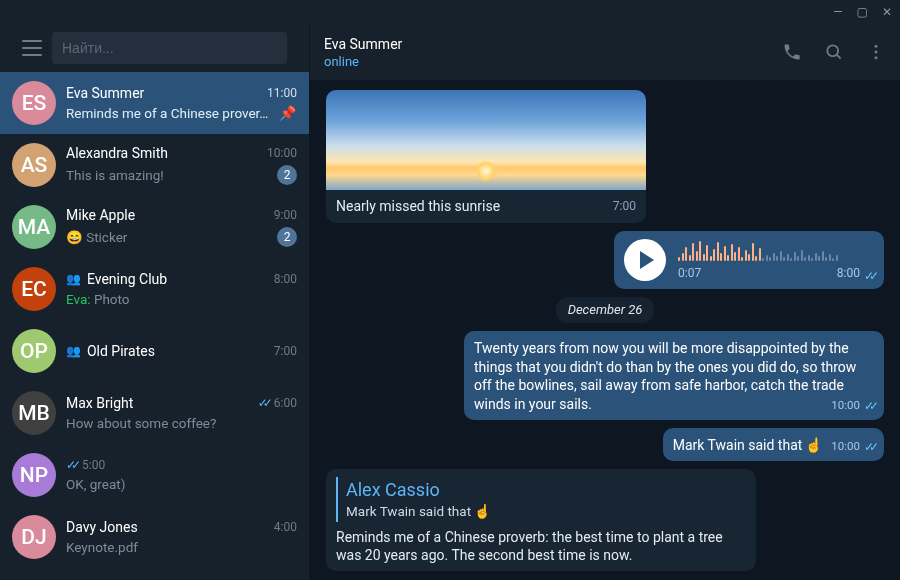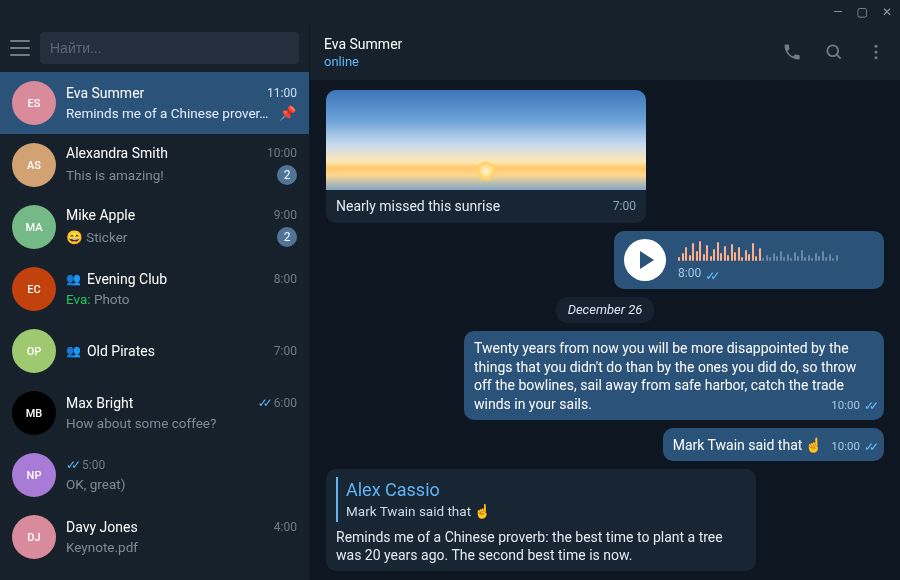--- a/index.html
+++ b/index.html
@@ -3,30 +3,30 @@
 <meta charset="utf-8">
 <style>
   * { box-sizing: border-box; margin: 0; padding: 0; }
   html, body { width: 900px; height: 580px; overflow: hidden; font-family: -apple-system, "Segoe UI", Roboto, sans-serif; background:#17212b; color:#fff; }
   .app { display:flex; flex-direction:column; width:100%; height:100%; }
   
   .window-controls { height:24px; display:flex; justify-content:flex-end; align-items:center; gap:14px; padding:0 8px; color:#8e99a4; background:#17212b; font-size:12px;}
   .window-controls span { cursor:default; }
   .body { flex:1; display:flex; min-height:0; }
   .sidebar { width:310px; background:#17212b; display:flex; flex-direction:column; border-right:1px solid #0e1621;}
-  .sidebar-top { display:flex; align-items:center; gap:10px; padding:8px 10px; }
+  .sidebar-top { display:flex; align-items:center; gap:10px; padding:8px 22px; }
   .hamburger { width:20px; height:16px; display:flex; flex-direction:column; justify-content:space-between; cursor:pointer; }
   .hamburger div { height:2px; background:#6f7b87; border-radius:1px; }
   .search { flex:1; background:#242f3d; border-radius:4px; height:32px; display:flex; align-items:center; padding:0 10px; color:#5e6b77; font-size:14px; }
   .search input { background:transparent; border:none; outline:none; color:#cfd6dc; width:100%; font-size:14px; }
   .search input::placeholder { color:#5b6773; }
   .chatlist { flex:1; overflow:hidden; }
   .chat-item { display:flex; align-items:center; gap:10px; padding:8px 12px; height:62px; }
   .chat-item.selected { background:#2b5278; }
-  .avatar { width:44px; height:44px; border-radius:50%; display:flex; align-items:center; justify-content:center; font-size:11px; font-weight:500; color:#fff; flex-shrink:0; }
+  .avatar { width:44px; height:44px; border-radius:50%; display:flex; align-items:center; justify-content:center; font-size:21px; font-weight:500; color:#fff; flex-shrink:0; }
   .chat-meta { flex:1; min-width:0; display:flex; flex-direction:column; gap:4px; }
   .row1 { display:flex; align-items:center; gap:6px; }
   .chat-name { flex:1; font-size:14px; color:#fff; white-space:nowrap; overflow:hidden; text-overflow:ellipsis; }
   .chat-time { font-size:12px; color:#6f7b87; }
   .chat-item.selected .chat-time { color:#cde1f5; }
   .row2 { display:flex; align-items:center; gap:6px; }
   .chat-preview { flex:1; font-size:13.5px; color:#7d8b99; white-space:nowrap; overflow:hidden; text-overflow:ellipsis; }
   .chat-item.selected .chat-preview { color:#e3eefb; }
   .chat-preview .sender { color:#22c55e; }
   .badge { background:#4f7498; color:#fff; border-radius:10px; min-width:20px; height:20px; font-size:12px; display:flex; align-items:center; justify-content:center; padding:0 6px; }
@@ -167,21 +167,21 @@
             <div class="avatar" style="background:#9fc970">OP</div>
             <div class="chat-meta">
               <div class="row1">
                 <span class="group-icon">👥</span> 
                 <span class="chat-name">Old Pirates</span>
                 <span class="chat-time">7:00</span>
               </div>
             </div>
           </div>
           <div class="chat-item">
-            <div class="avatar" style="background:#000000">MB</div>
+            <div class="avatar" style="background:#404040">MB</div>
             <div class="chat-meta">
               <div class="row1">
                 <span class="chat-name">Max Bright</span>
                 <span class="dblcheck">✓✓</span>
                 <span class="chat-time">6:00</span>
               </div>
               <div class="row2">
                 <span class="chat-preview">How about some coffee?</span>
               </div>
             </div>
@@ -293,20 +293,21 @@
                   <span class="unplayed" style="height: 3px;"></span>
                   <span class="unplayed" style="height: 8px;"></span>
                   <span class="unplayed" style="height: 5px;"></span>
                   <span class="unplayed" style="height: 10px;"></span>
                   <span class="unplayed" style="height: 4px;"></span>
                   <span class="unplayed" style="height: 7px;"></span>
                   <span class="unplayed" style="height: 3px;"></span>
                   <span class="unplayed" style="height: 6px;"></span>
                 </div>
               <div class="voice-meta">
+                <span class="dur">0:07</span>
                 <span>8:00</span>
                 <span class="tick">✓✓</span>
               </div>
             </div>
           </div>
         </div>
 
         <div class="msg-row svc">
           <div class="bubble">December 26</div>
         </div>

